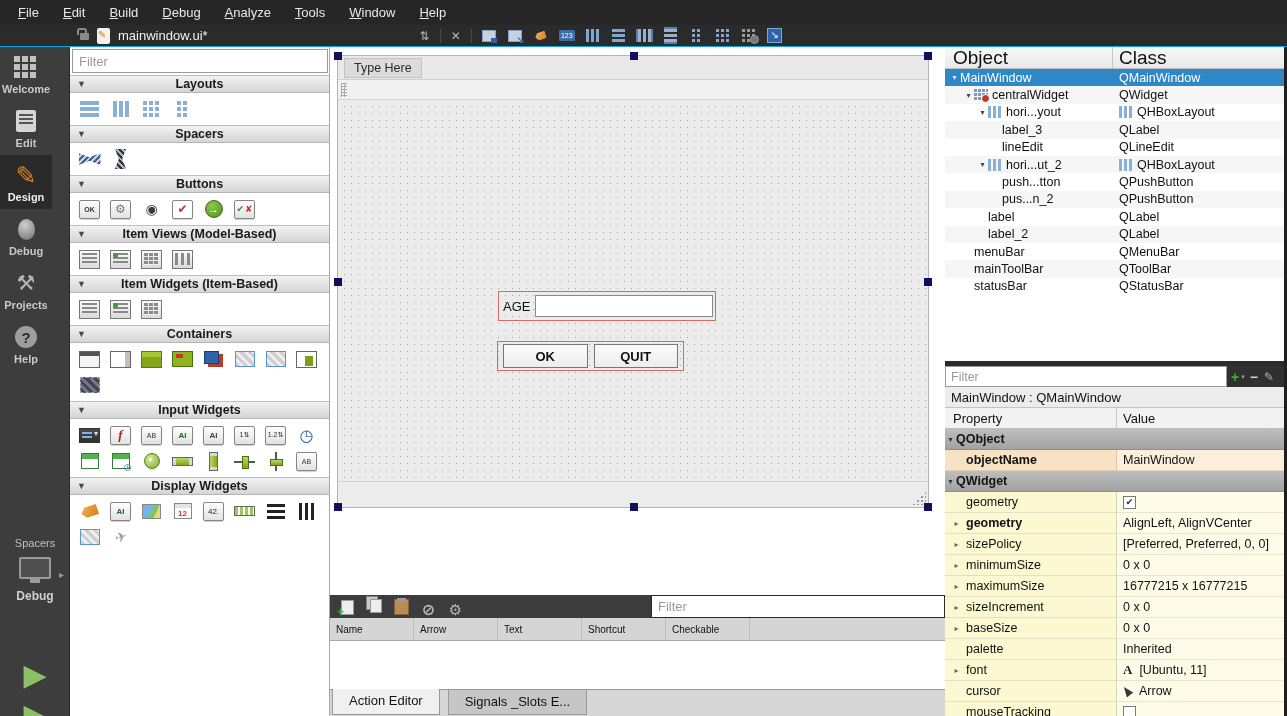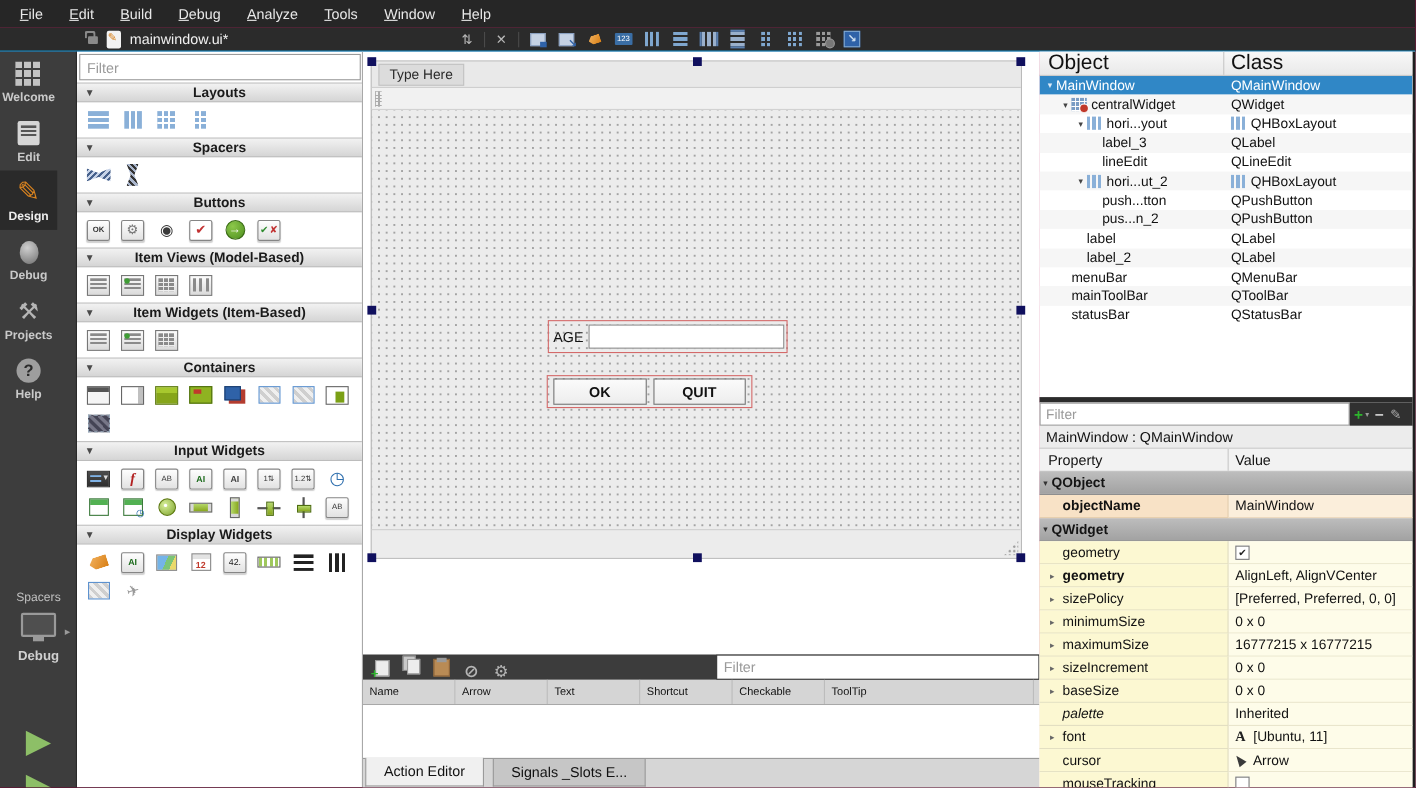--- a/index.html
+++ b/index.html
@@ -550,21 +550,20 @@
     <div class="a-toolbar">
       <span id="actionicons"><span class="ai ai-0"></span><span class="ai ai-1"></span><span class="ai ai-2"></span><span class="ai ai-3">⊘</span><span class="ai ai-4">⚙</span></span>
       <input class="a-filter" placeholder="Filter" style="">
     </div>
     <div class="a-header" id="actioncols">
         <span class="a-col" style="width: 84px;">Name</span>
         <span class="a-col" style="width: 84px;">Arrow</span>
         <span class="a-col" style="width: 84px;">Text</span>
         <span class="a-col" style="width: 84px;">Shortcut</span>
         <span class="a-col" style="width: 84px;">Checkable</span>
-        <span class="a-col" style="width: 190px;">ToolTip</span>
       </div>
     <div class="a-body"></div>
     <div class="a-tabs" id="actiontabs">
         <span class="a-tab active">Action Editor</span>
         <span class="a-tab">Signals _Slots E...</span>
       </div>
   </div>
 
   <div class="rightpanel">
     <div class="o-header">
@@ -787,21 +786,21 @@
             <span class="oarr">▸</span>
             <span class="pname" style="margin-left: 4px;">baseSize</span>
           </span>
           <span class="vcell">
             <span>0 x 0</span>
           </span>
         </div>
         <div class="prow">
           <span class="pcell" style="padding-left: 6px;">
             <span class="oarr"></span>
-            <span class="pname" style="margin-left: 4px; font-style: italic;">palette</span>
+            <span class="pname" style="margin-left: 4px;">palette</span>
           </span>
           <span class="vcell">
             <span>Inherited</span>
           </span>
         </div>
         <div class="prow">
           <span class="pcell" style="padding-left: 6px;">
             <span class="oarr">▸</span>
             <span class="pname" style="margin-left: 4px;">font</span>
           </span>

